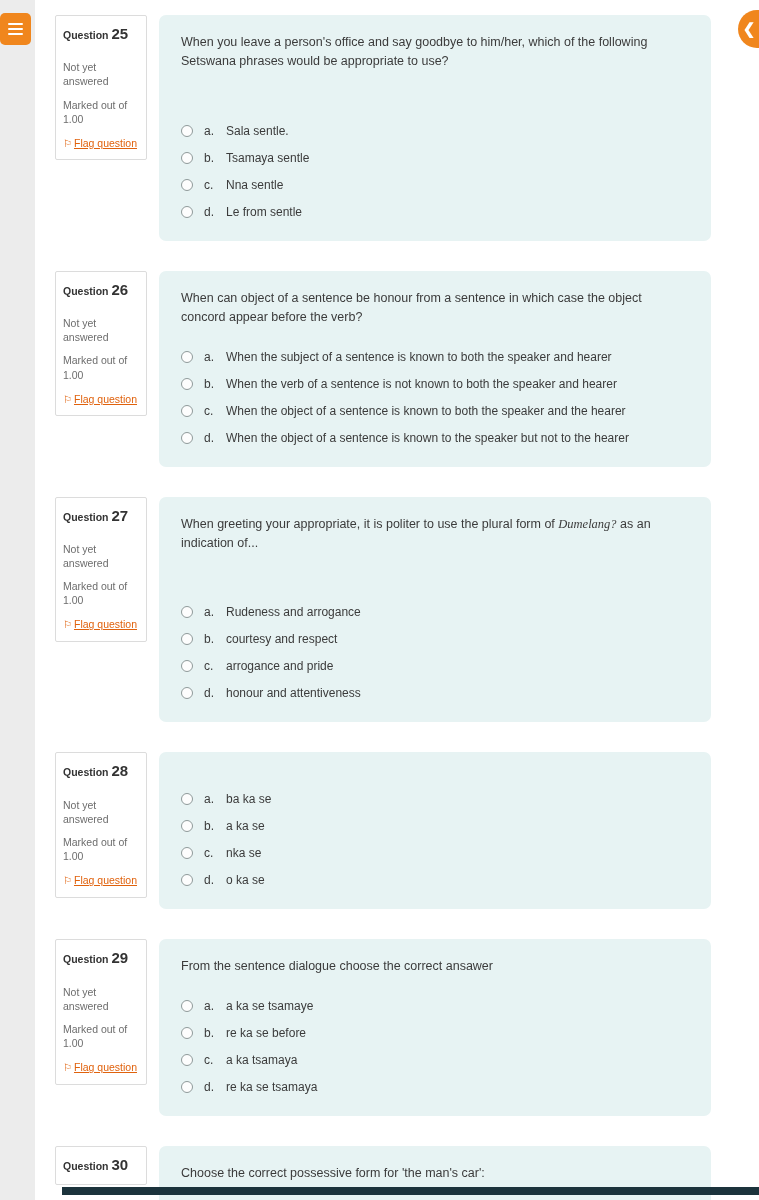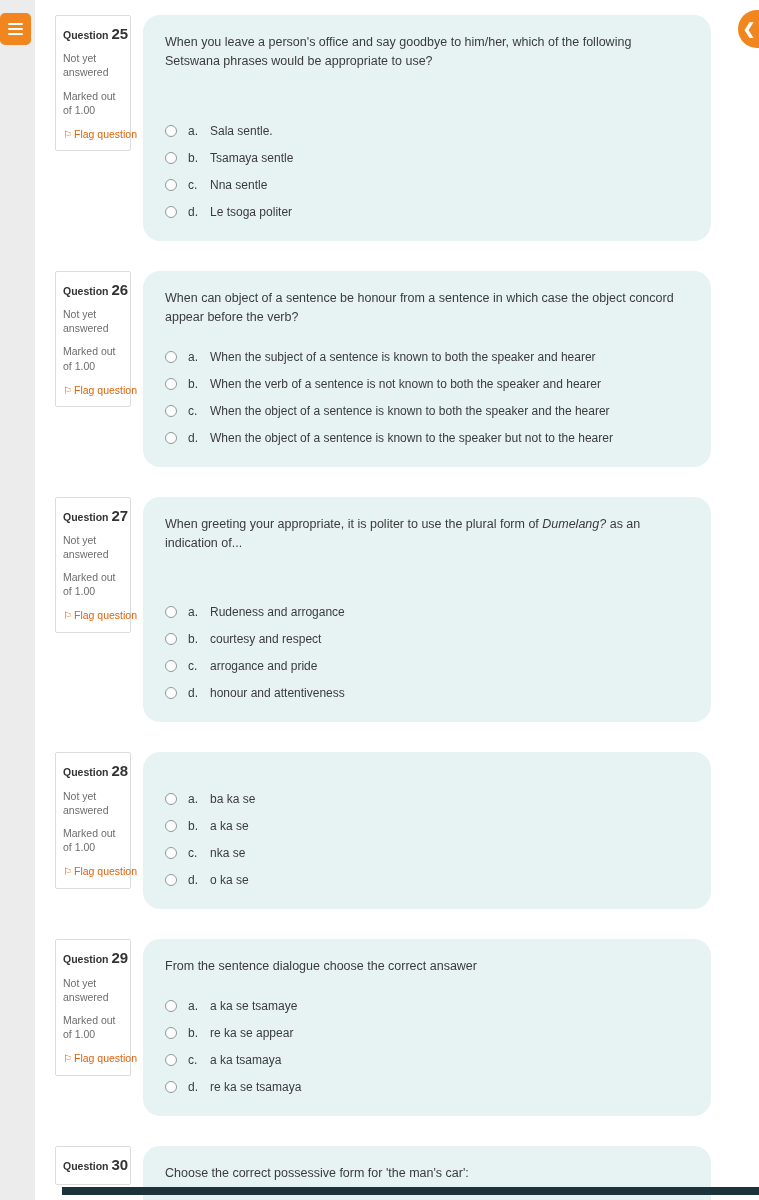--- a/index.html
+++ b/index.html
@@ -17,58 +17,59 @@
   }
   .questions-list { padding-top: 15px; }
 
   .question-row {
     display: flex;
     align-items: flex-start;
     margin: 0 0 30px 20px;
   }
   .qinfo {
     flex: none;
-    width: 76px;
+    width: 92px;
     background: #ffffff;
     border: 1px solid #dcdcdc;
     border-radius: 2px;
     padding: 8px 7px 9px 7px;
     font-size: 10.5px;
     color: #6d6d6d;
     line-height: 1.35;
   }
   .qtitle { color: #333; font-weight: bold; font-size: 10.5px; }
   .qtitle .qnum { font-size: 15px; margin-left: 3px; }
-  .qstatus { margin-top: 7px; }
+  .qstatus { margin-top: 16px; }
   .qmark { margin-top: 9px; }
   .qflag {
     display: block;
     margin-top: 10px;
     color: #e0620d;
     font-size: 10.5px;
+    text-decoration: underline;
     cursor: pointer;
     white-space: nowrap;
   }
   .qflag .flag-glyph { text-decoration: none; display: inline-block; margin-right: 2px; font-size: 10px; }
 
   .qcontent {
     flex: 1;
     margin-left: 12px;
     margin-right: 48px;
     background: #e7f3f3;
-    border-radius: 17px;
+    border-radius: 7px;
     padding: 18px 22px 22px 22px;
     min-height: 130px;
   }
   .qtext {
     font-size: 12.5px;
     color: #3b3b3b;
     line-height: 1.55;
   }
-  .qtext .ital { font-style: italic; }
+  .qtext .ital { font-style: italic; font-family: Liberation Serif, serif; }
   .opts { margin-top: 22px; }
   .opts.extra { margin-top: 52px; }
   .opt {
     display: flex;
     align-items: center;
     margin-top: 13px;
     font-size: 12px;
     color: #3b3b3b;
     cursor: pointer;
   }
@@ -163,21 +164,21 @@
 
   <label class="opt">
     <span class="radio"></span>
     <span class="letter">c.</span>
     <span class="otext">Nna sentle</span>
   </label>
 
   <label class="opt">
     <span class="radio"></span>
     <span class="letter">d.</span>
-    <span class="otext">Le tsoga politer</span>
+    <span class="otext">Le from sentle</span>
   </label>
 </div>
     </div>
   </div>
 
   <div class="question-row">
     <div class="qinfo">
       <div class="qtitle">
         <span>Question</span><span class="qnum">26</span>
       </div>
@@ -312,21 +313,21 @@
       <div class="opts">
   <label class="opt">
     <span class="radio"></span>
     <span class="letter">a.</span>
     <span class="otext">a ka se tsamaye</span>
   </label>
 
   <label class="opt">
     <span class="radio"></span>
     <span class="letter">b.</span>
-    <span class="otext">re ka se appear</span>
+    <span class="otext">re ka se before</span>
   </label>
 
   <label class="opt">
     <span class="radio"></span>
     <span class="letter">c.</span>
     <span class="otext">a ka tsamaya</span>
   </label>
 
   <label class="opt">
     <span class="radio"></span>

